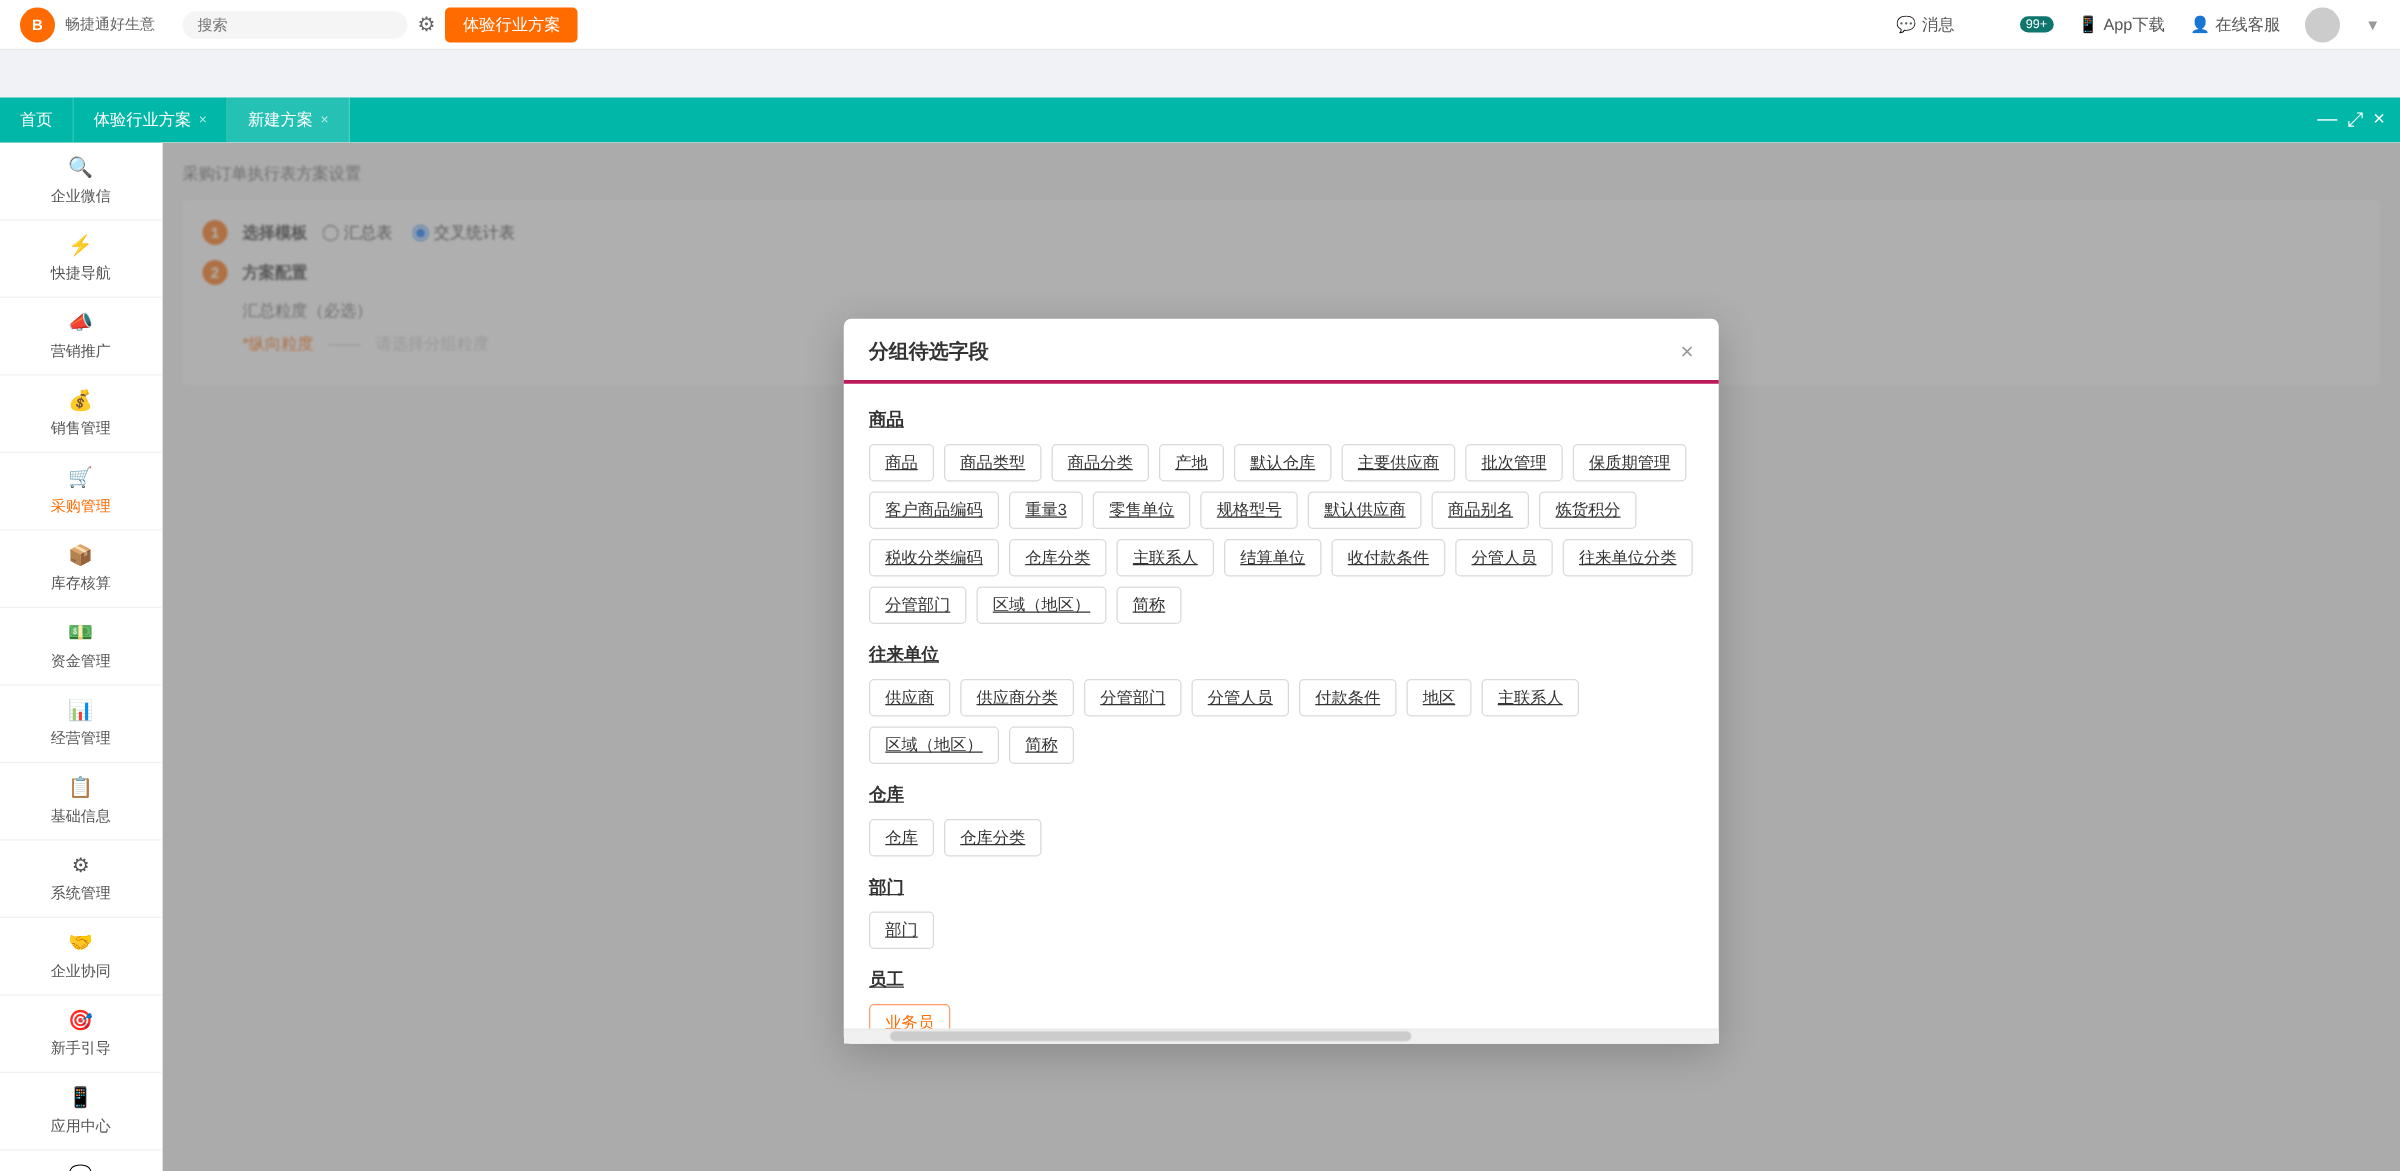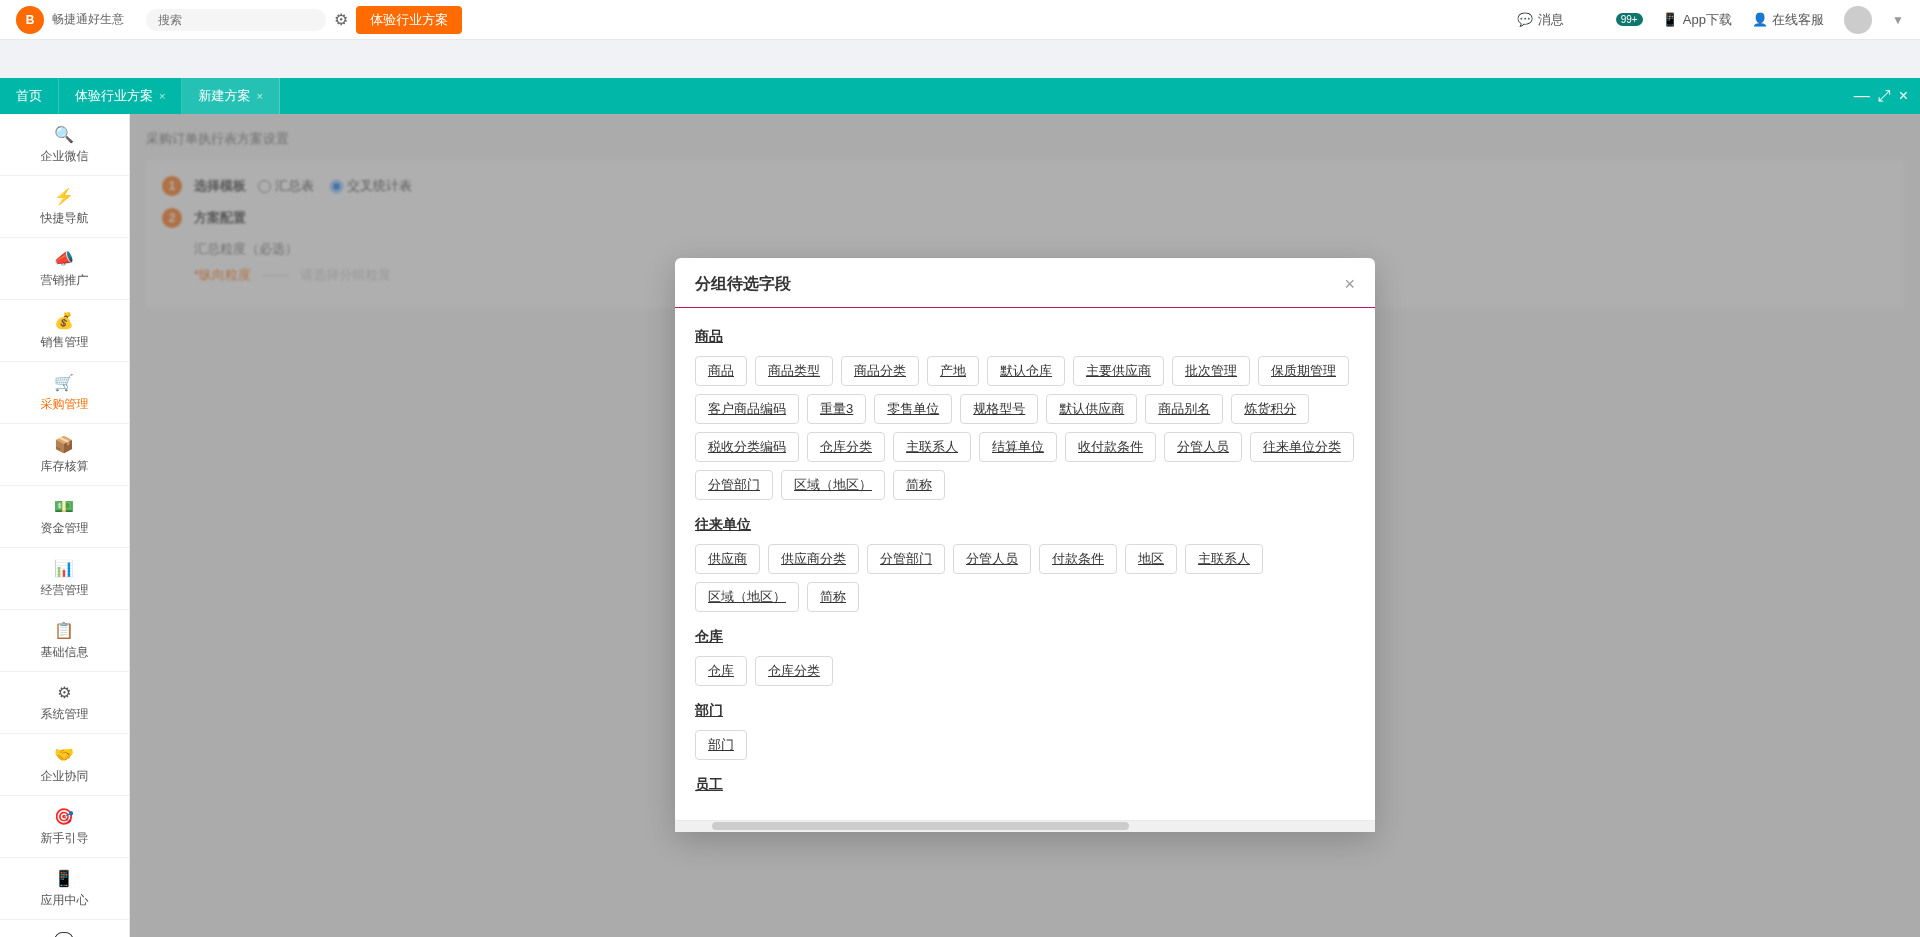--- a/index.html
+++ b/index.html
@@ -223,21 +223,21 @@
       max-height: 580px;
       display: flex;
       flex-direction: column;
       box-shadow: 0 8px 32px rgba(0,0,0,0.2);
     }
     .modal-header {
       padding: 16px 20px 12px;
       display: flex;
       align-items: center;
       justify-content: space-between;
-      border-bottom: 1px solid #be185d;
+      border-bottom: 3px solid #be185d;
       flex-shrink: 0;
     }
     .modal-title {
       font-size: 16px;
       font-weight: bold;
       color: #333;
     }
     .modal-close {
       cursor: pointer;
       font-size: 18px;
@@ -537,20 +537,23 @@
             <span class="field-chip">仓库</span>
             <span class="field-chip">仓库分类</span>
           </div>
 
           <div class="section-title">部门</div>
           <div class="field-grid">
             <span class="field-chip">部门</span>
           </div>
 
           <div class="section-title">员工</div>
+          <div class="field-grid">
+            <span class="field-chip" style="color:#ff6b00;border-color:#ff9d6b;">业务员</span>
+          </div>
 
         </div>
 
         <div class="modal-hscroll">
           <div class="modal-hscroll-thumb"></div>
         </div>
       </div>
     </div>
 
   </div>

